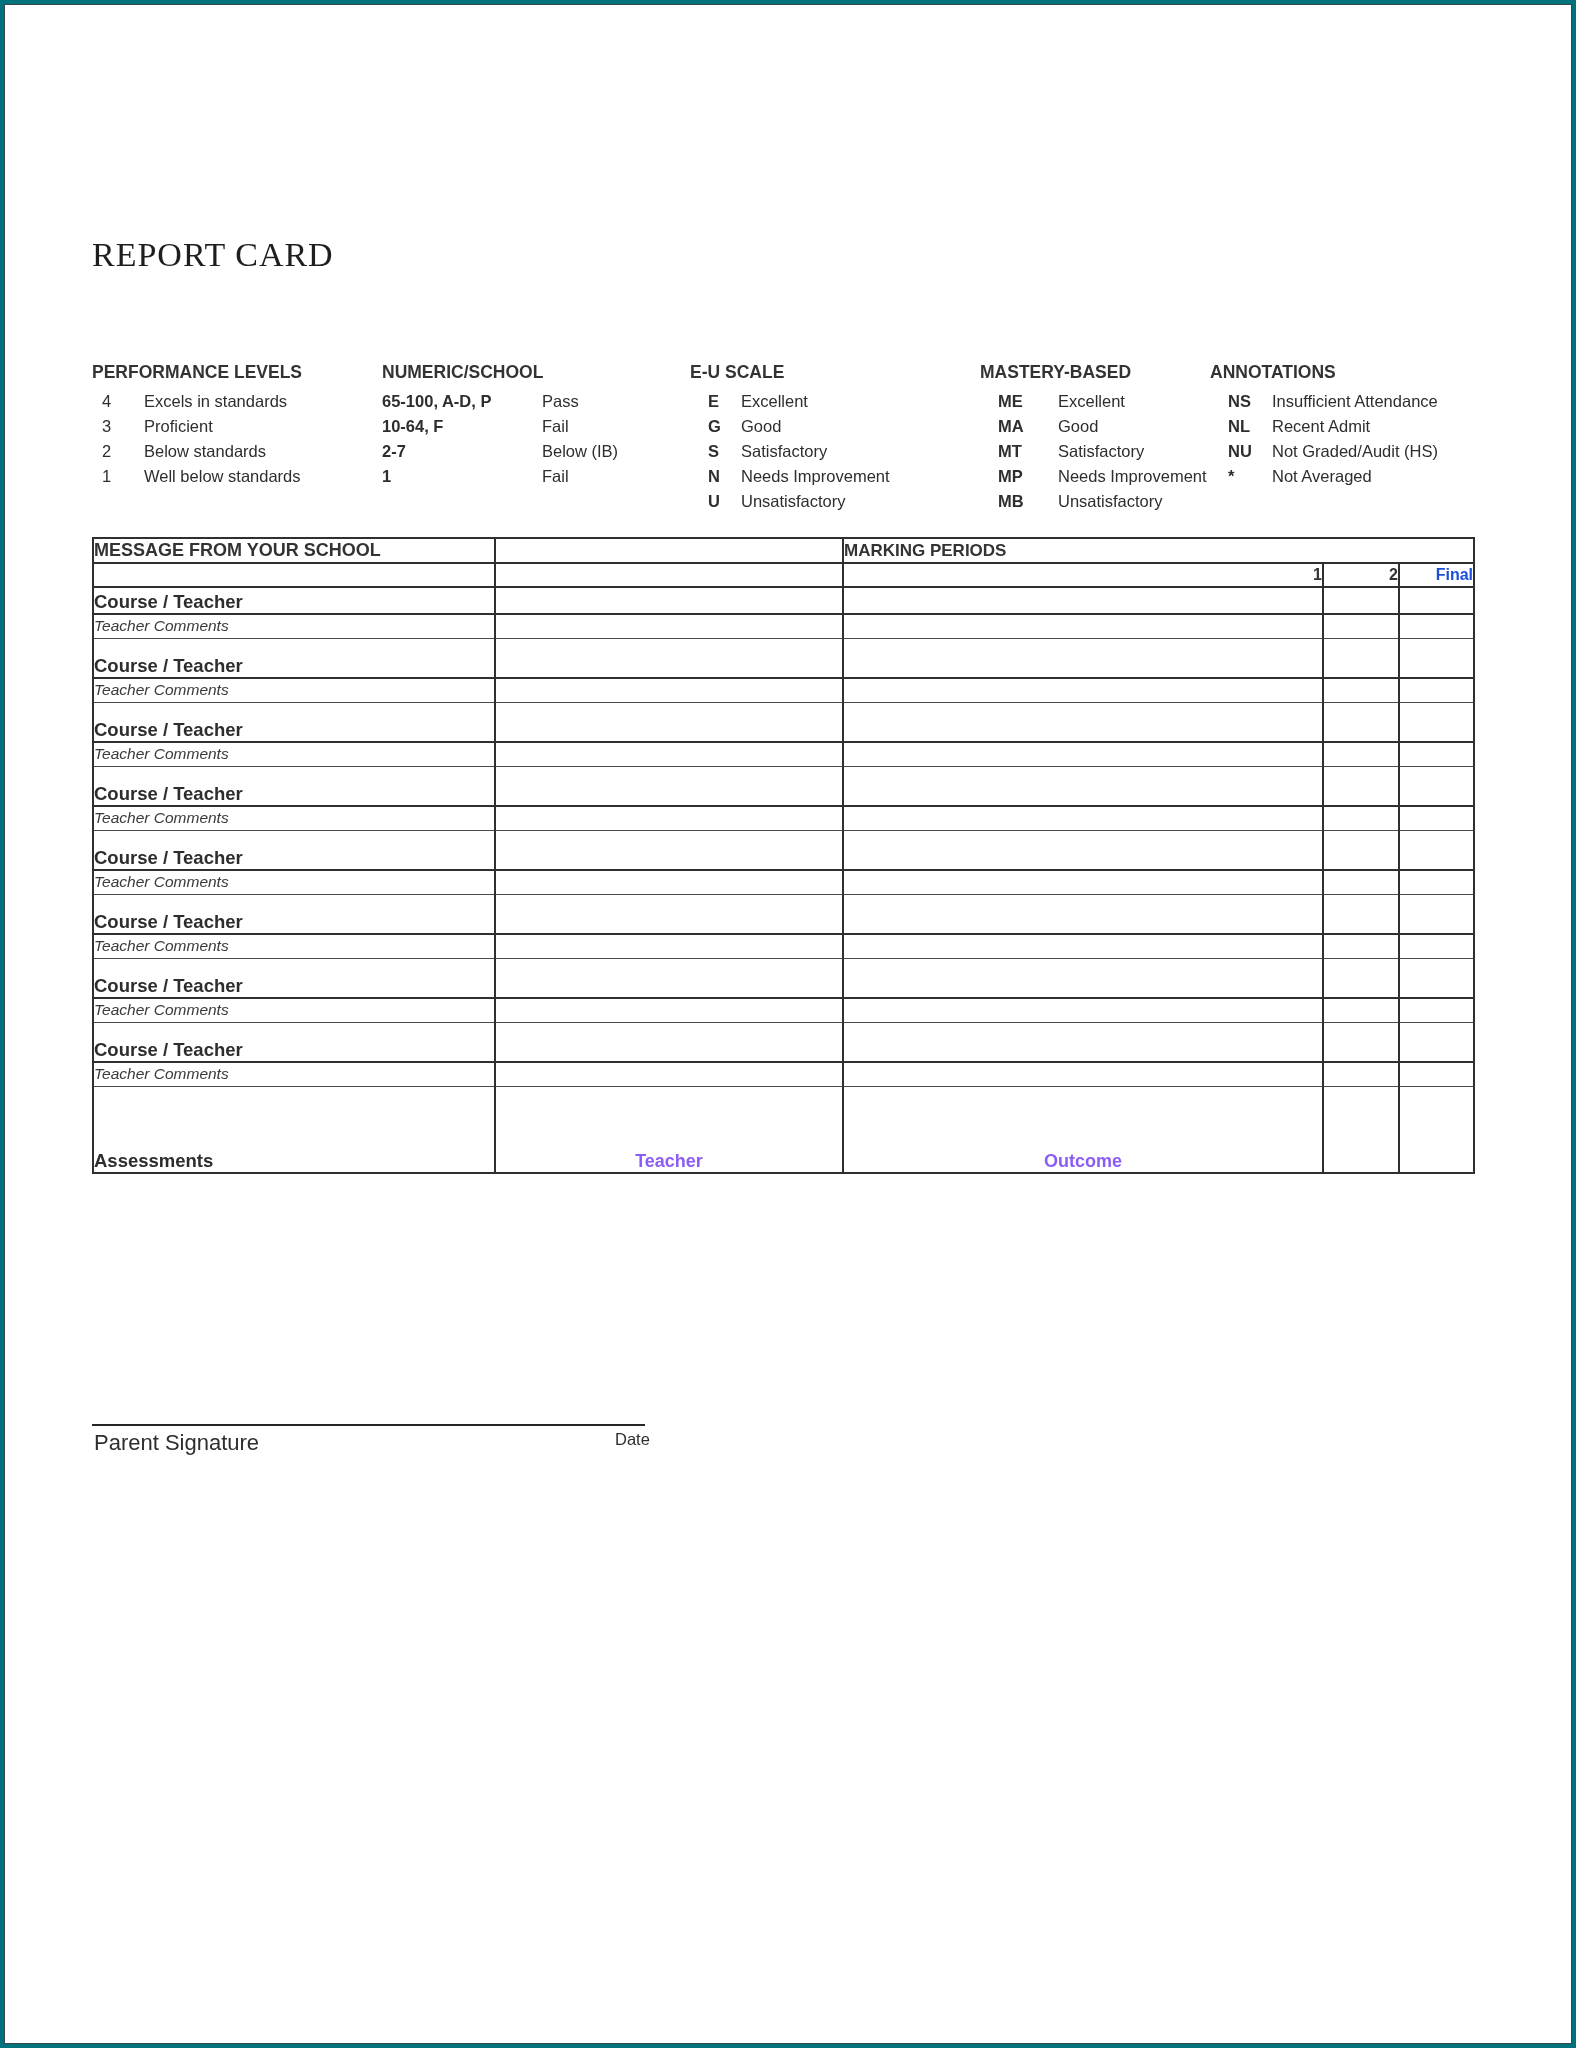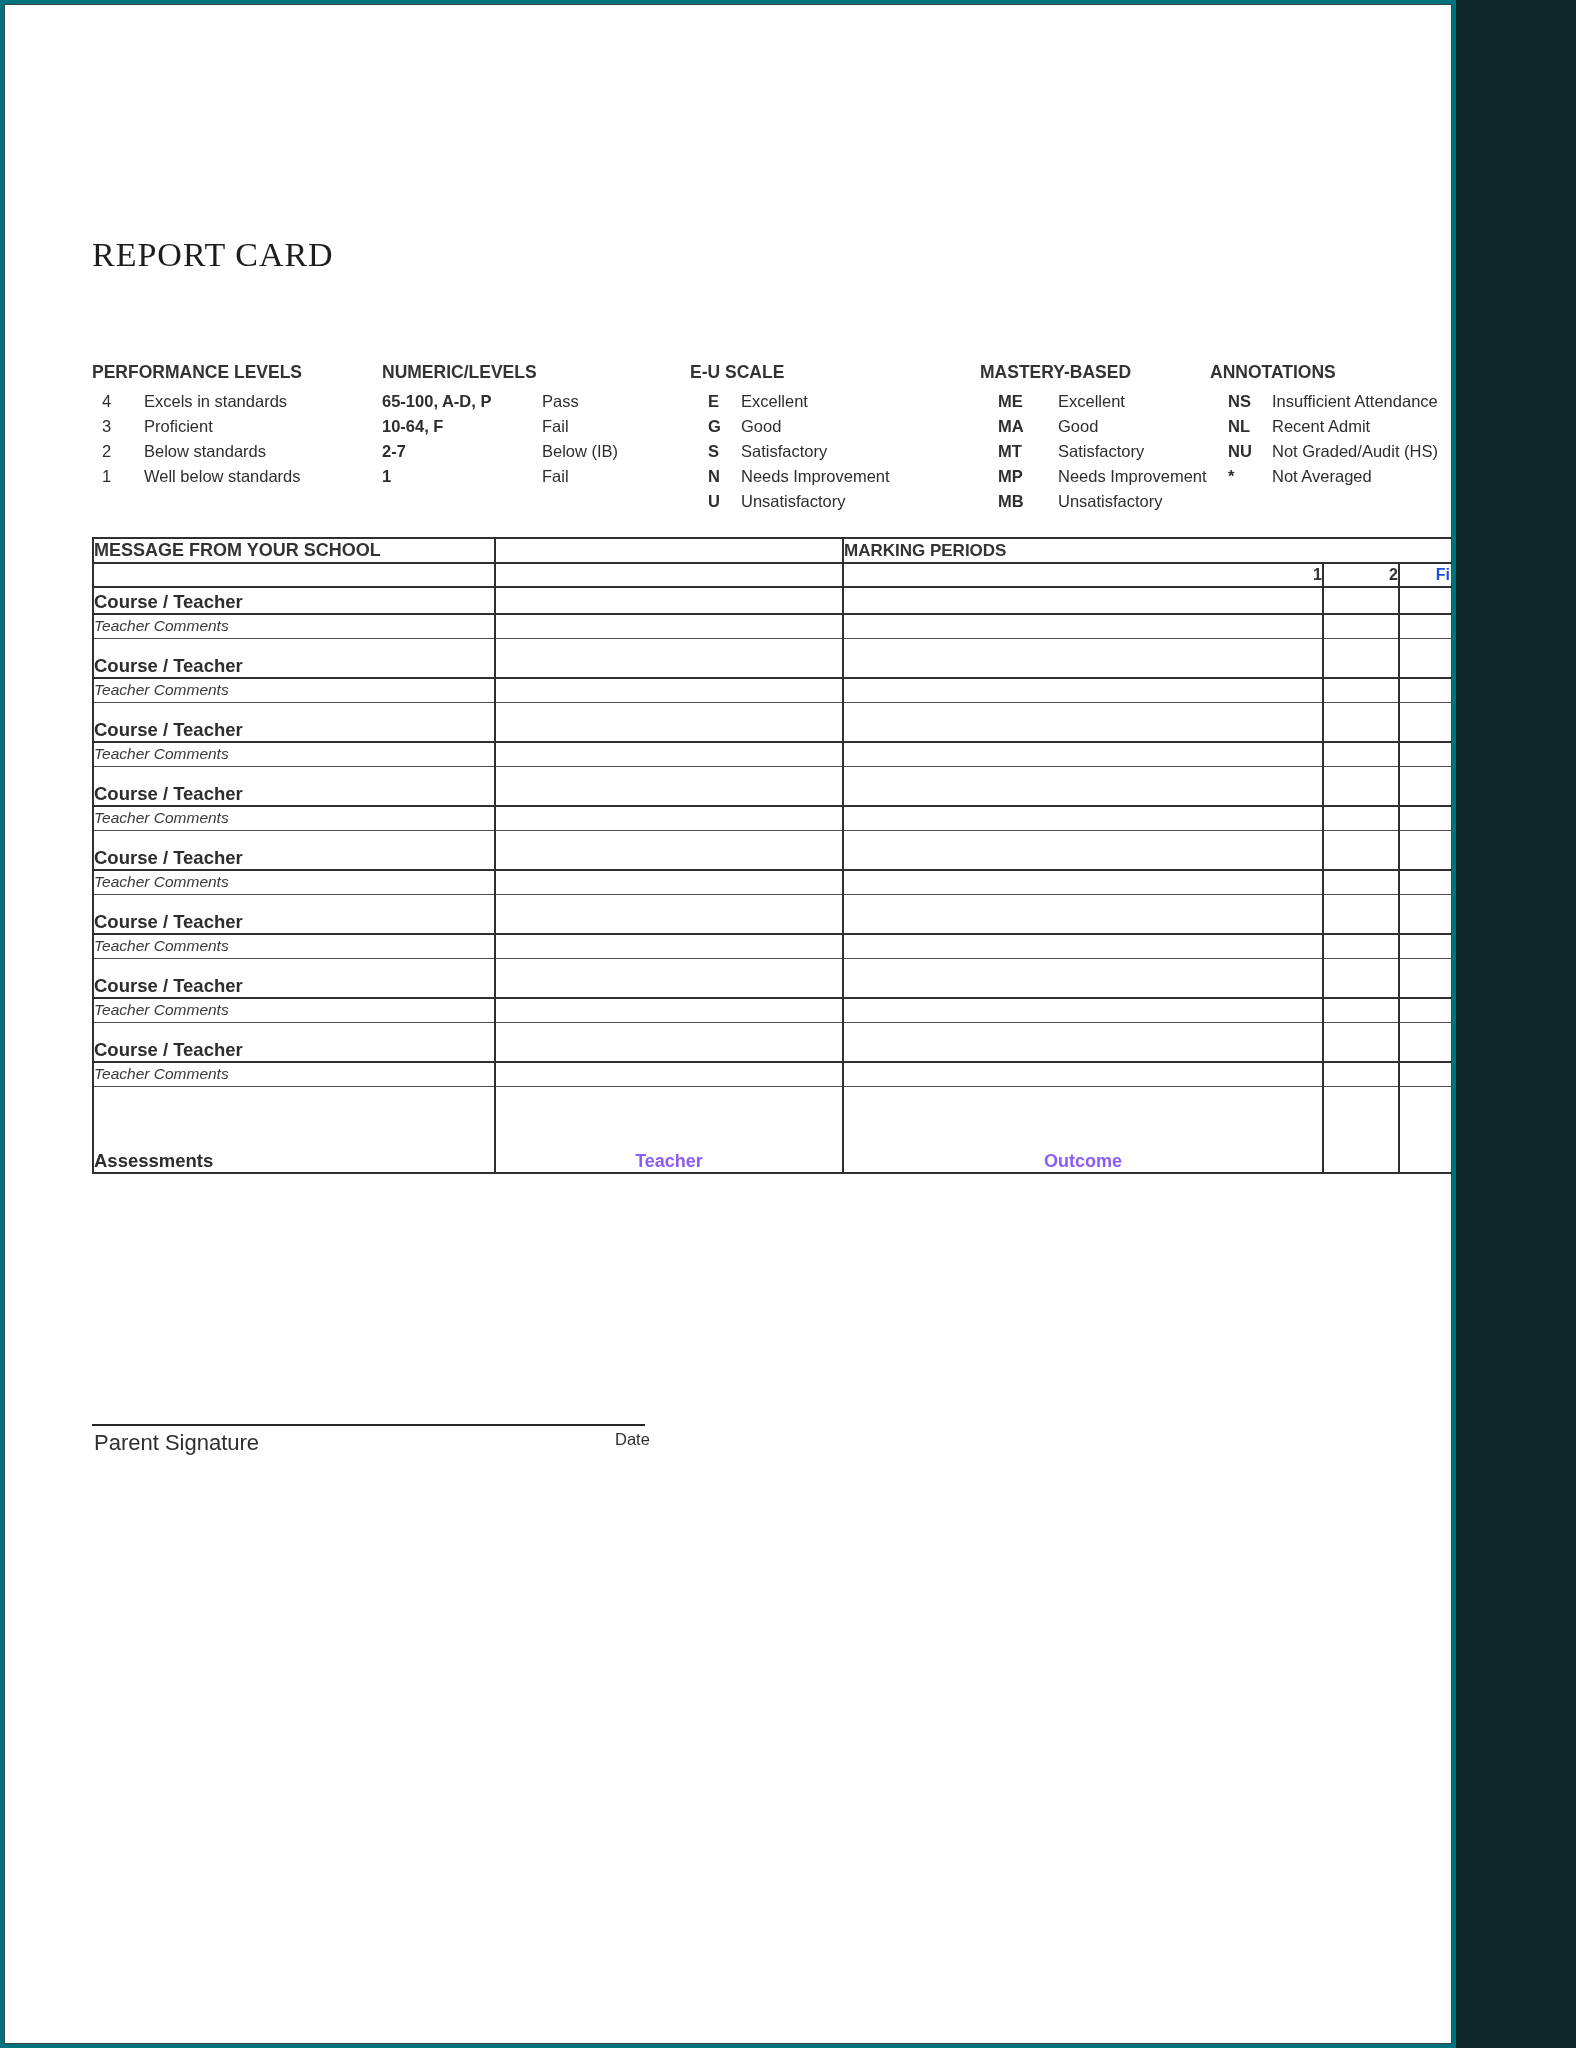--- a/index.html
+++ b/index.html
@@ -1,18 +1,18 @@
 <!DOCTYPE html>
 <html><head>
 <meta charset="utf-8">
 <style>
   html,body{margin:0;padding:0;background:#10272a;}
   .page{
     position:relative;
-    width:1456px;height:2048px;
+    width:1576px;height:2048px;
     box-sizing:border-box;
     background:#ffffff;
     border:4px solid #00727e;
     box-shadow: inset 0 0 0 1px #37474a;
     font-family:"Liberation Sans", sans-serif;
     color:#2a2a2a;
     overflow:hidden;
   }
   
   .doc-title{
@@ -95,21 +95,21 @@
       <span class="g-code">2</span>
       <span class="g-desc">Below standards</span>
     </div>
     <div class="g-row">
       <span class="g-code">1</span>
       <span class="g-desc">Well below standards</span>
     </div>
   </div>
 
   <div class="gcol gcol-num">
-    <div class="g-head">NUMERIC/LEVELS</div>
+    <div class="g-head">NUMERIC/SCHOOL</div>
     <div class="g-row">
       <span class="g-code">65-100, A-D, P</span>
       <span class="g-desc">Pass</span>
     </div>
     <div class="g-row">
       <span class="g-code">10-64, F</span>
       <span class="g-desc">Fail</span>
     </div>
     <div class="g-row">
       <span class="g-code">2-7</span>

